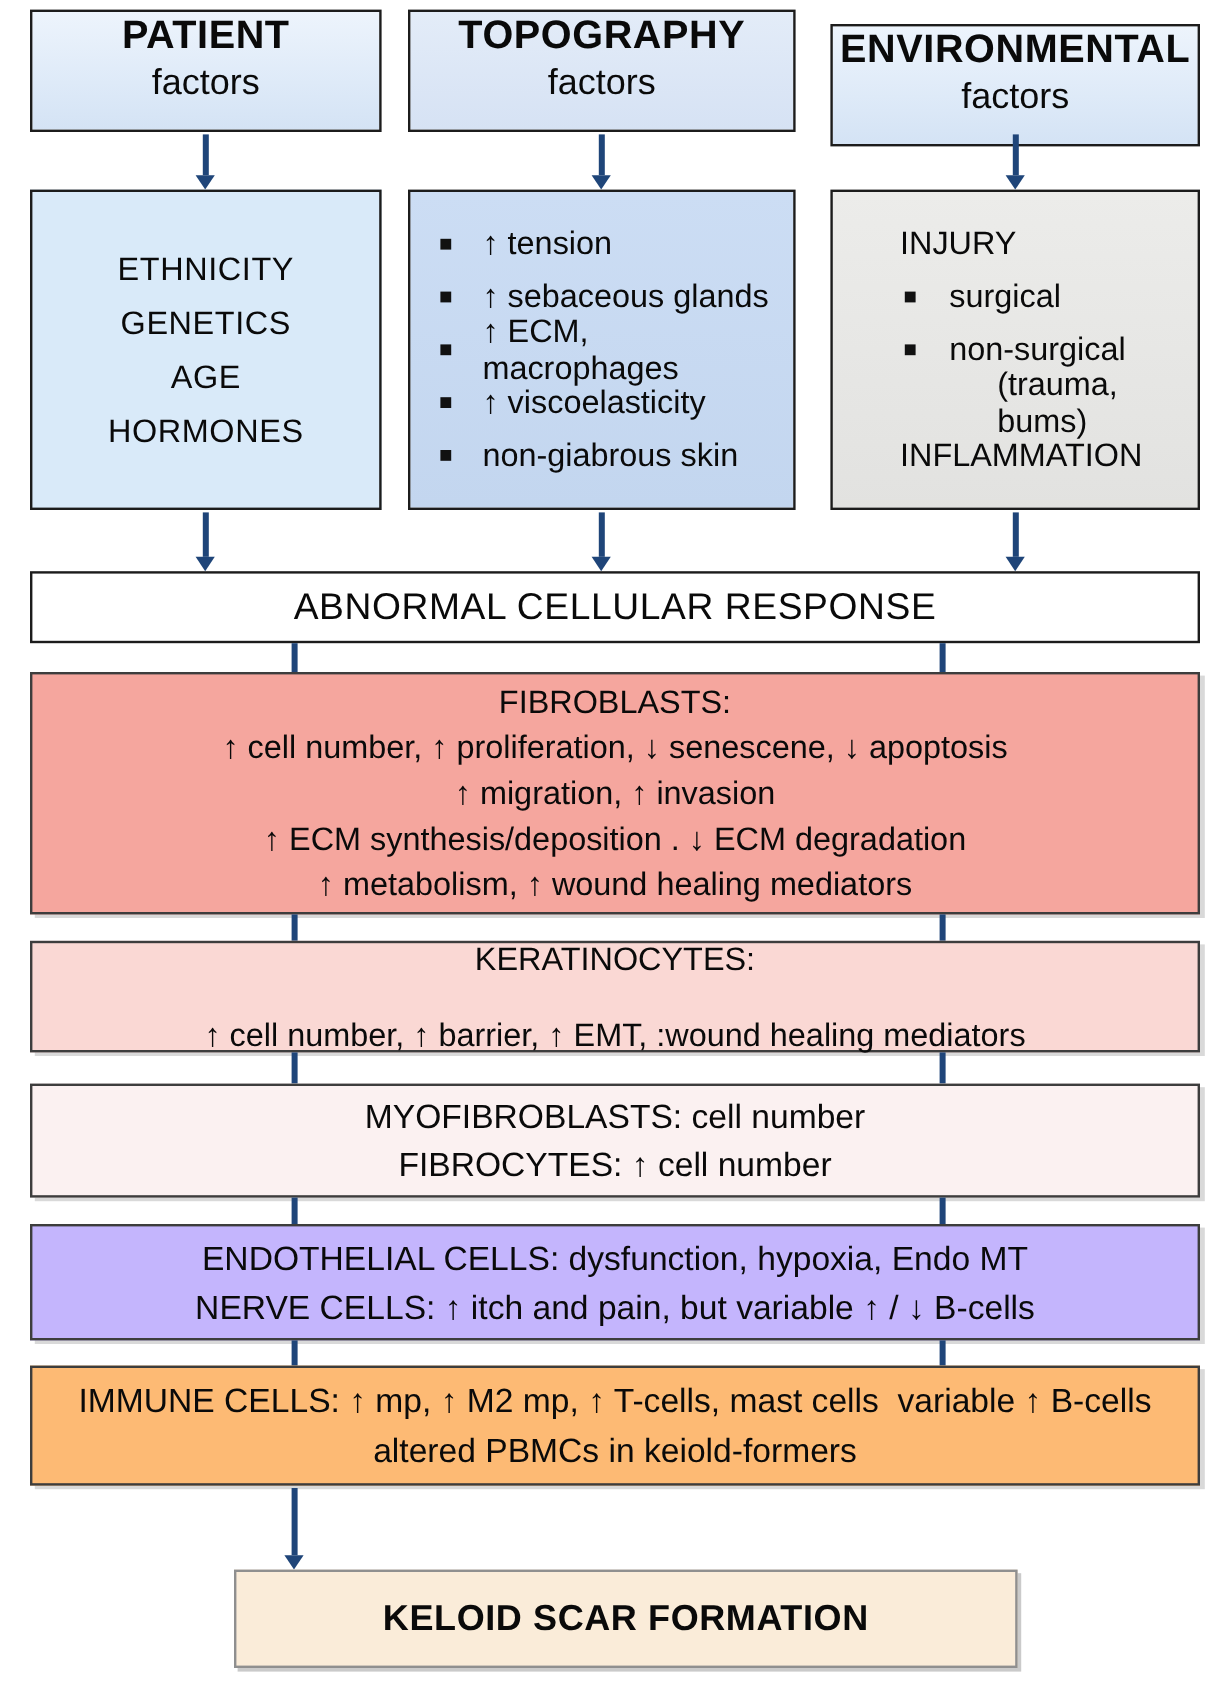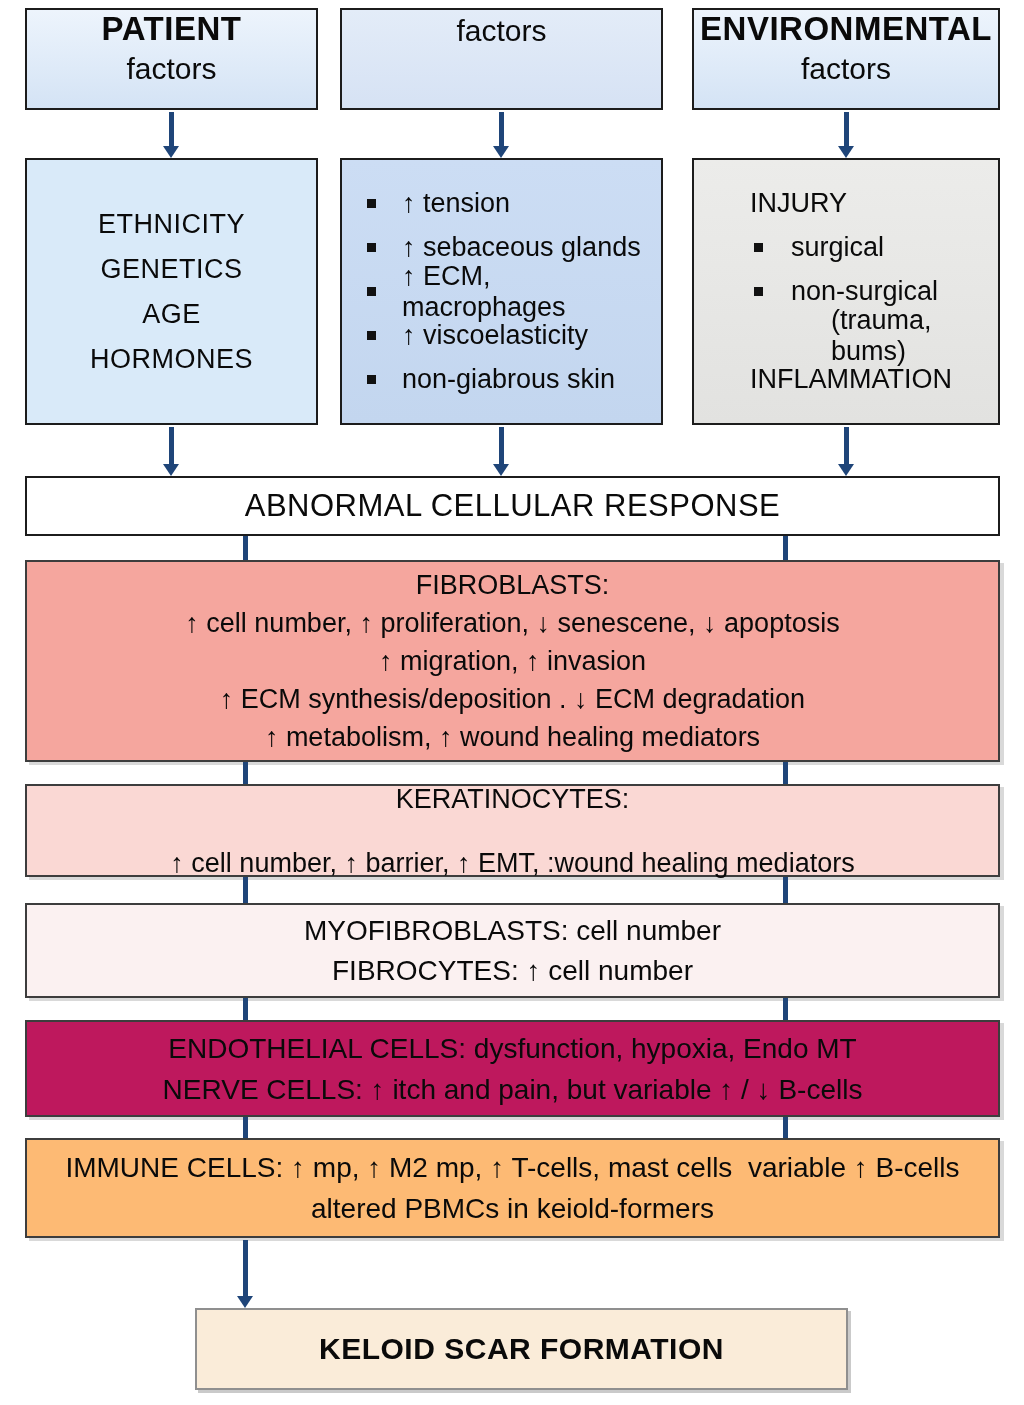--- a/index.html
+++ b/index.html
@@ -13,21 +13,21 @@
 
   
   .title-box{
     background:linear-gradient(180deg,#EDF4FC 0%,#DEEAF8 60%,#D4E3F5 100%);
     display:flex;flex-direction:column;align-items:center;
   }
   .title-main{font-weight:bold;font-size:33px;letter-spacing:.5px;}
   .title-sub{font-size:30px;margin-top:4px;}
   #box-patient-title{left:25px;top:8px;width:293px;height:102px;}
   #box-topography-title{left:340px;top:8px;width:323px;height:102px;background:linear-gradient(180deg,#E3ECF8 0%,#D6E2F4 100%);}
-  #box-environmental-title{left:692px;top:8px;width:308px;height:102px;}
+  #box-environmental-title{left:692px;top:20px;width:308px;height:102px;}
 
   
   #box-patient-detail{
     left:25px;top:158px;width:293px;height:267px;background:#D9EAF9;
     display:flex;flex-direction:column;align-items:center;justify-content:center;
     font-size:27px;line-height:45px;letter-spacing:.5px;
   }
   #box-topography-detail{
     left:340px;top:158px;width:323px;height:267px;
     background:linear-gradient(180deg,#CCDDF4 0%,#C3D6EF 100%);
@@ -63,21 +63,21 @@
     top:784px;height:93px;background:#FAD8D4;
     display:flex;flex-direction:column;justify-content:center;
     font-size:27px;line-height:40px;gap:24px;
   }
   #box-myofibroblasts{
     top:903px;height:95px;background:#FBF1F1;
     display:flex;flex-direction:column;justify-content:center;
     font-size:28px;line-height:40px;
   }
   #box-endothelial{
-    top:1020px;height:97px;background:#be185d;
+    top:1020px;height:97px;background:#c4b5fd;
     display:flex;flex-direction:column;justify-content:center;
     font-size:28px;line-height:41px;
   }
   #box-immune{
     top:1138px;height:100px;background:#fdba74;
     display:flex;flex-direction:column;justify-content:center;
     font-size:28px;line-height:41px;
   }
   #box-keloid{
     left:195px;top:1308px;width:653px;height:82px;background:#FAECD9;
@@ -95,20 +95,21 @@
 </head>
 <body>
 
 <div class="page">
 
   <div class="box title-box" id="box-patient-title">
     <div class="title-main">PATIENT</div>
     <div class="title-sub">factors</div>
   </div>
   <div class="box title-box" id="box-topography-title">
+    <div class="title-main">TOPOGRAPHY</div>
     <div class="title-sub">factors</div>
   </div>
   <div class="box title-box" id="box-environmental-title">
     <div class="title-main">ENVIRONMENTAL</div>
     <div class="title-sub">factors</div>
   </div>
 
   <div class="arrow" style="left:163px;top:112px;height:46px;">
       <div class="shaft"></div>
       <div class="head"></div>

